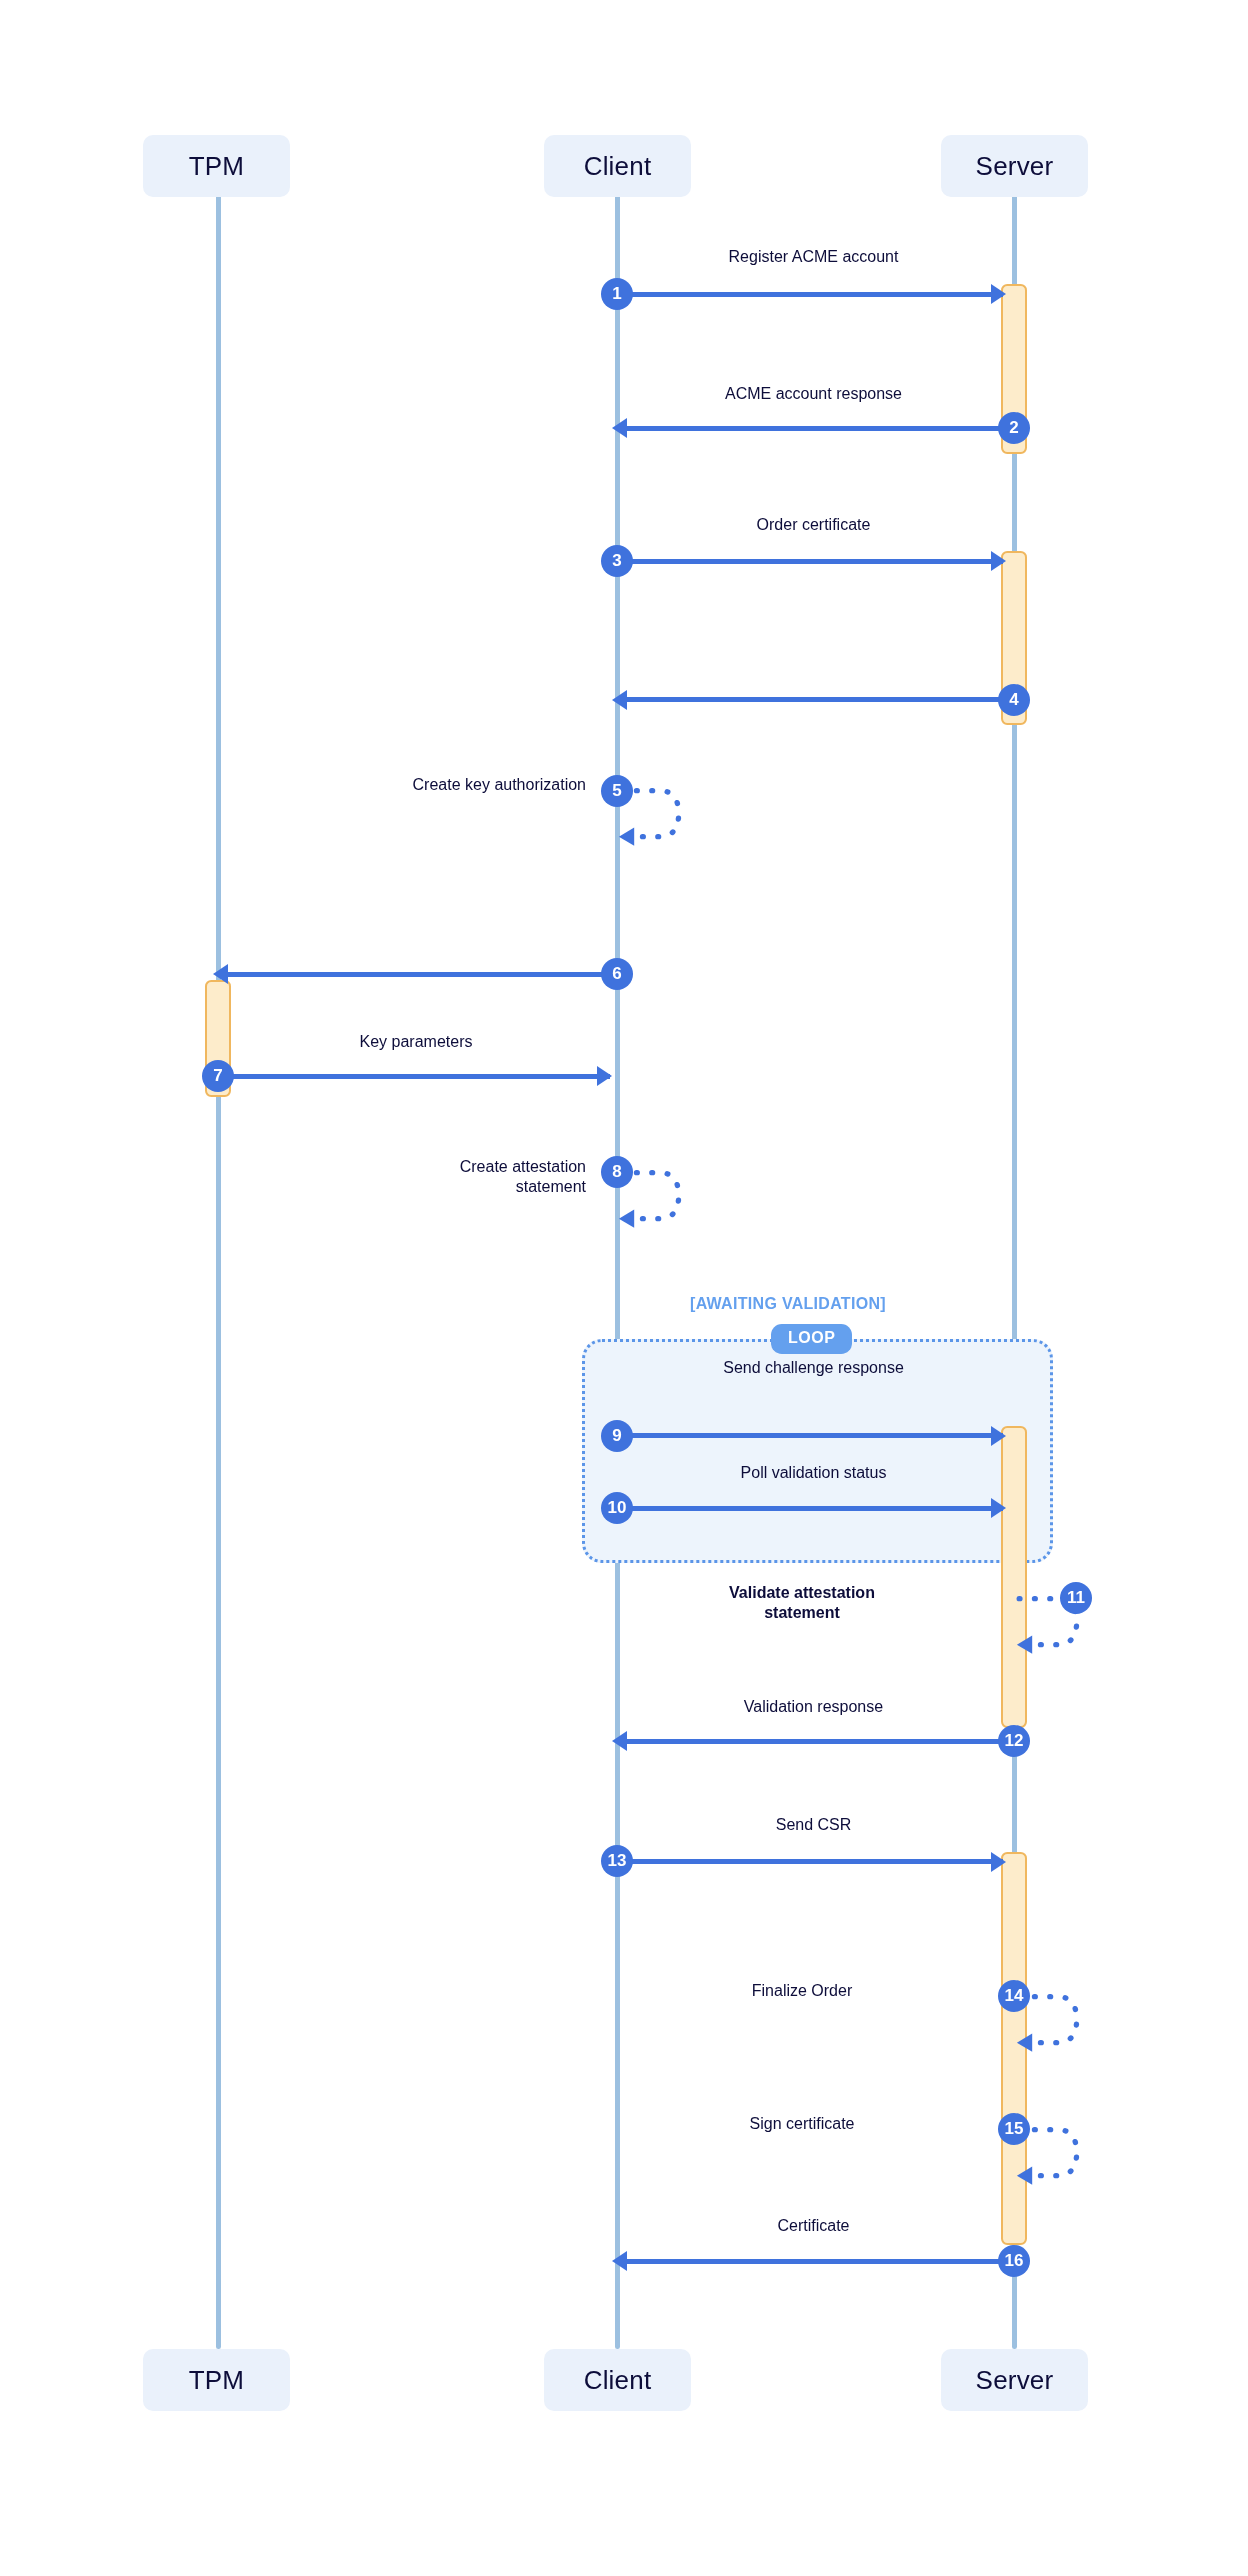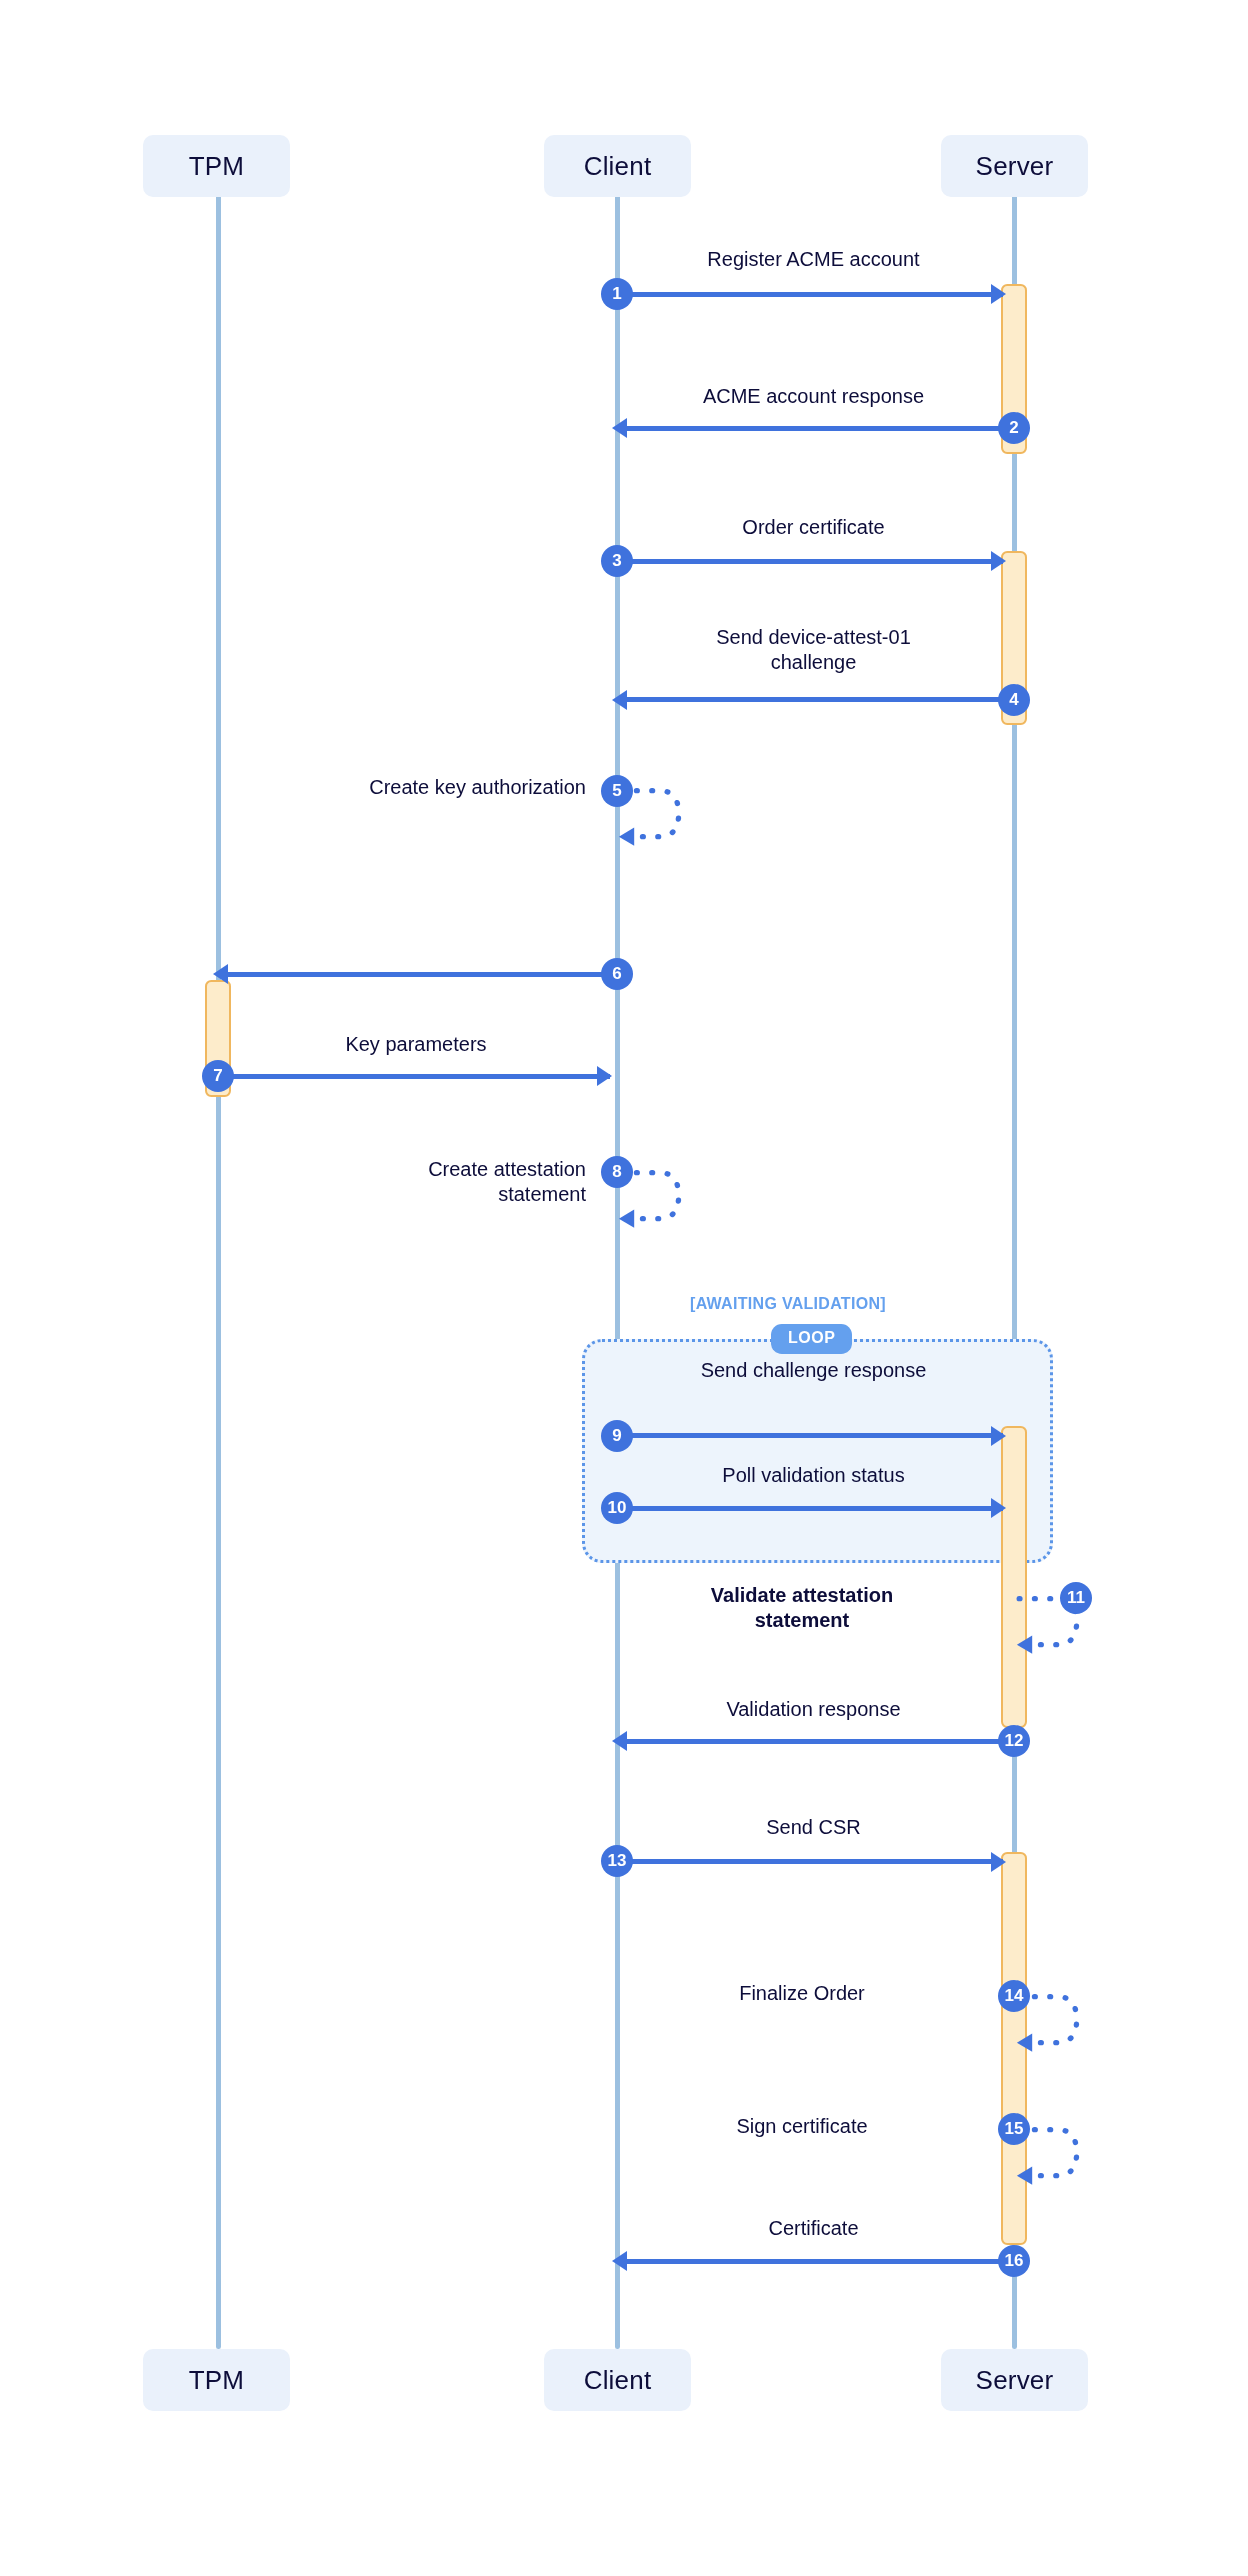--- a/index.html
+++ b/index.html
@@ -96,21 +96,21 @@
     border-bottom: 10px solid transparent;
     z-index: 4;
   }
   .arrowhead.right { border-left: 15.4px solid #3f72dd; }
   .arrowhead.left  { border-right: 15.4px solid #3f72dd; }
 
   
   .msglabel {
     position: absolute;
     color: #0d0d3a;
-    font-size: 20px;
+    font-size: 16px;
     line-height: 1.25;
     text-align: center;
     white-space: pre-line;
     z-index: 5;
   }
 
   
   .badge {
     position: absolute;
     width: 32px; height: 32px;
@@ -167,22 +167,20 @@
   <div class="msglabel" style="left:617px; top:384px; width:393px;">ACME account response</div>
   <div class="msgline" style="left:626px; top:426px; width:378px;"></div>
   <div class="arrowhead left" style="left:612px; top:418px;"></div>
   <div class="badge" style="left:998px; top:412px;">2</div>
 
   <div class="msglabel" style="left:617px; top:515px; width:393px;">Order certificate</div>
   <div class="msgline" style="left:617px; top:559px; width:386px;"></div>
   <div class="arrowhead right" style="left:991px; top:551px;"></div>
   <div class="badge" style="left:601px; top:545px;">3</div>
 
-  <div class="msglabel" style="left:617px; top:625px; width:393px;">Send device-attest-01
-challenge</div>
   <div class="msgline" style="left:626px; top:697px; width:378px;"></div>
   <div class="arrowhead left" style="left:612px; top:690px;"></div>
   <div class="badge" style="left:998px; top:684px;">4</div>
 
   <div class="msglabel" style="left:216px; top:775px; width:370px; text-align:right;">Create key authorization</div>
   <svg class="selfmsg" width="85" height="69" style="left:617px; top:783px;" viewBox="0 0 110 90">
     <path d="M 5 10 L 55 10 Q 80 10 80 40 Q 80 70 55 70 L 22 70" fill="none" stroke="#3f72dd" stroke-width="7" stroke-linecap="round" stroke-dasharray="1 19"></path>
     <polygon points="22,58 22,82 2,70" fill="#3f72dd"></polygon>
   </svg>
   <div class="badge" style="left:601px; top:775px;">5</div>

